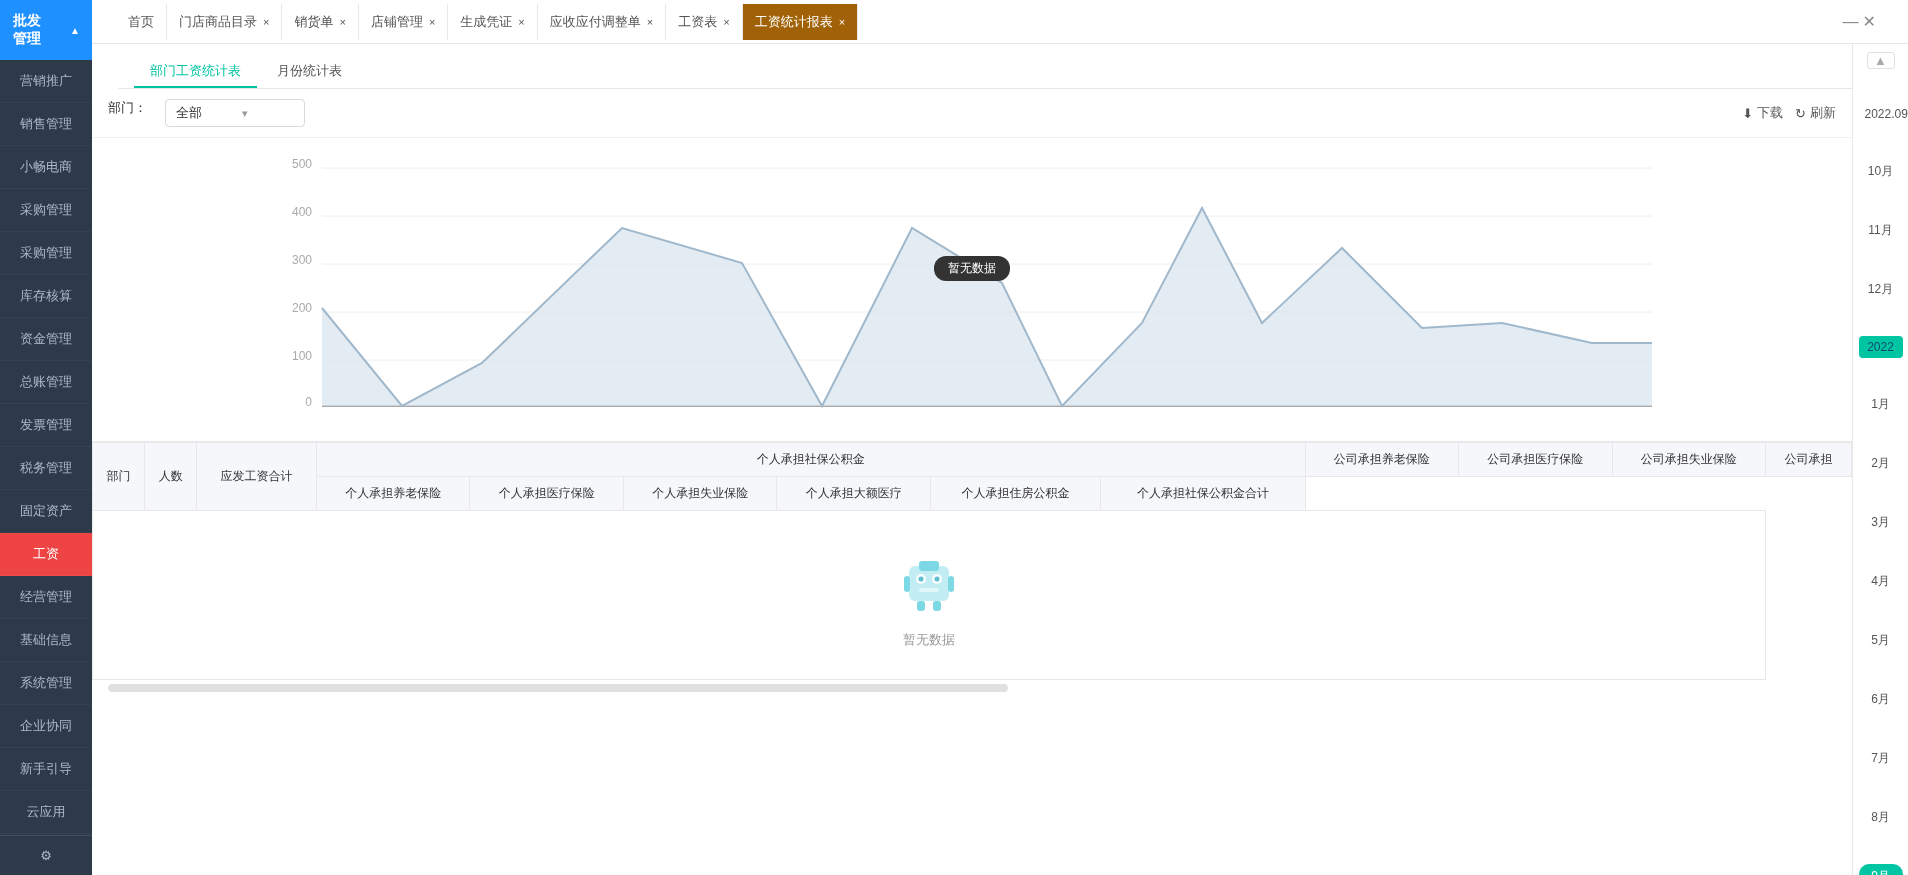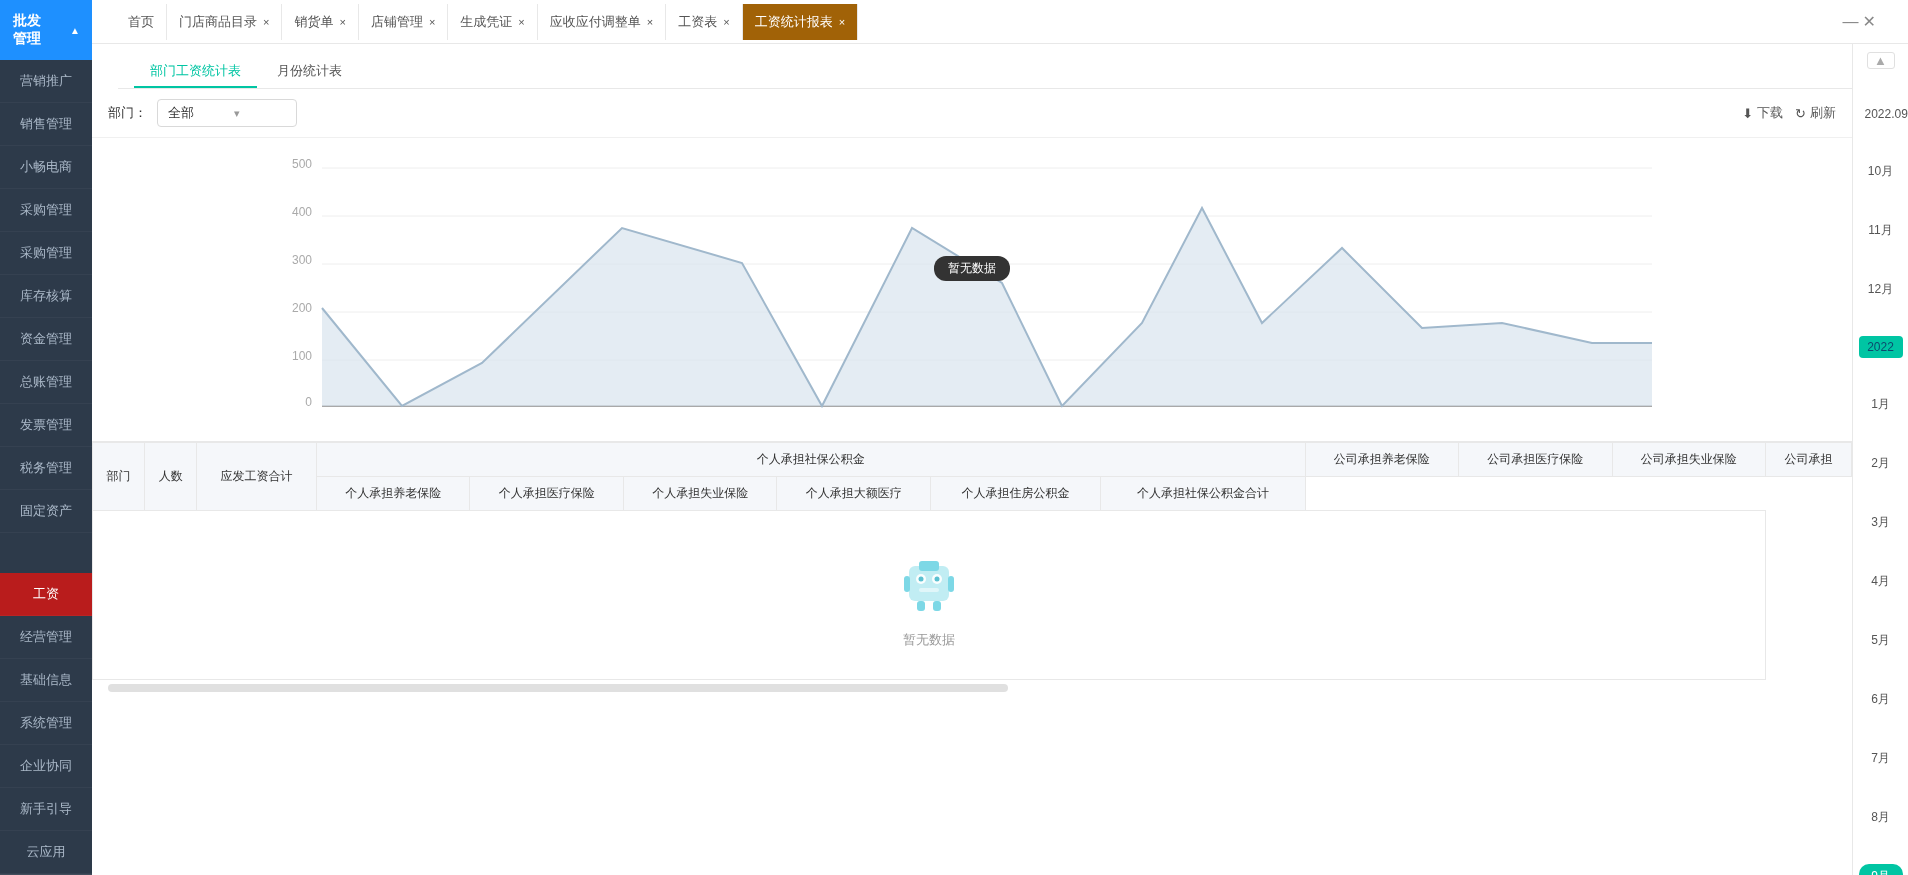--- a/index.html
+++ b/index.html
@@ -29,21 +29,21 @@
     }
     .sidebar-header .arrow { font-size: 10px; }
     .sidebar-item {
       padding: 12px 0;
       text-align: center;
       color: #aab8c8;
       font-size: 13px;
       cursor: pointer;
       border-bottom: 1px solid rgba(255,255,255,0.04);
     }
-    .sidebar-item.active { background: #b91c1c; color: #fff; margin-top: 40px; }
+    .sidebar-item.active { background: #ef4444; color: #fff; }
     .sidebar-footer {
       margin-top: auto;
       padding: 12px 0;
       text-align: center;
       color: #aab8c8;
       border-top: 1px solid rgba(255,255,255,0.1);
       cursor: pointer;
     }
 
     
@@ -123,21 +123,21 @@
     .sub-tab.active { color: #00c5a3; border-bottom: 2px solid #00c5a3; }
 
     
     .toolbar {
       display: flex;
       align-items: center;
       justify-content: space-between;
       padding: 10px 16px;
       border-bottom: 1px solid #f0f0f0;
     }
-    .toolbar-left { display: flex; align-items: center; gap: 10px; }
+    .toolbar-left { display: flex; gap: 18px; }
     .toolbar-label { font-size: 13px; color: #333; }
     .dept-select {
       display: flex;
       align-items: center;
       border: 1px solid #d9d9d9;
       border-radius: 4px;
       padding: 4px 10px;
       min-width: 140px;
       font-size: 13px;
       color: #333;

